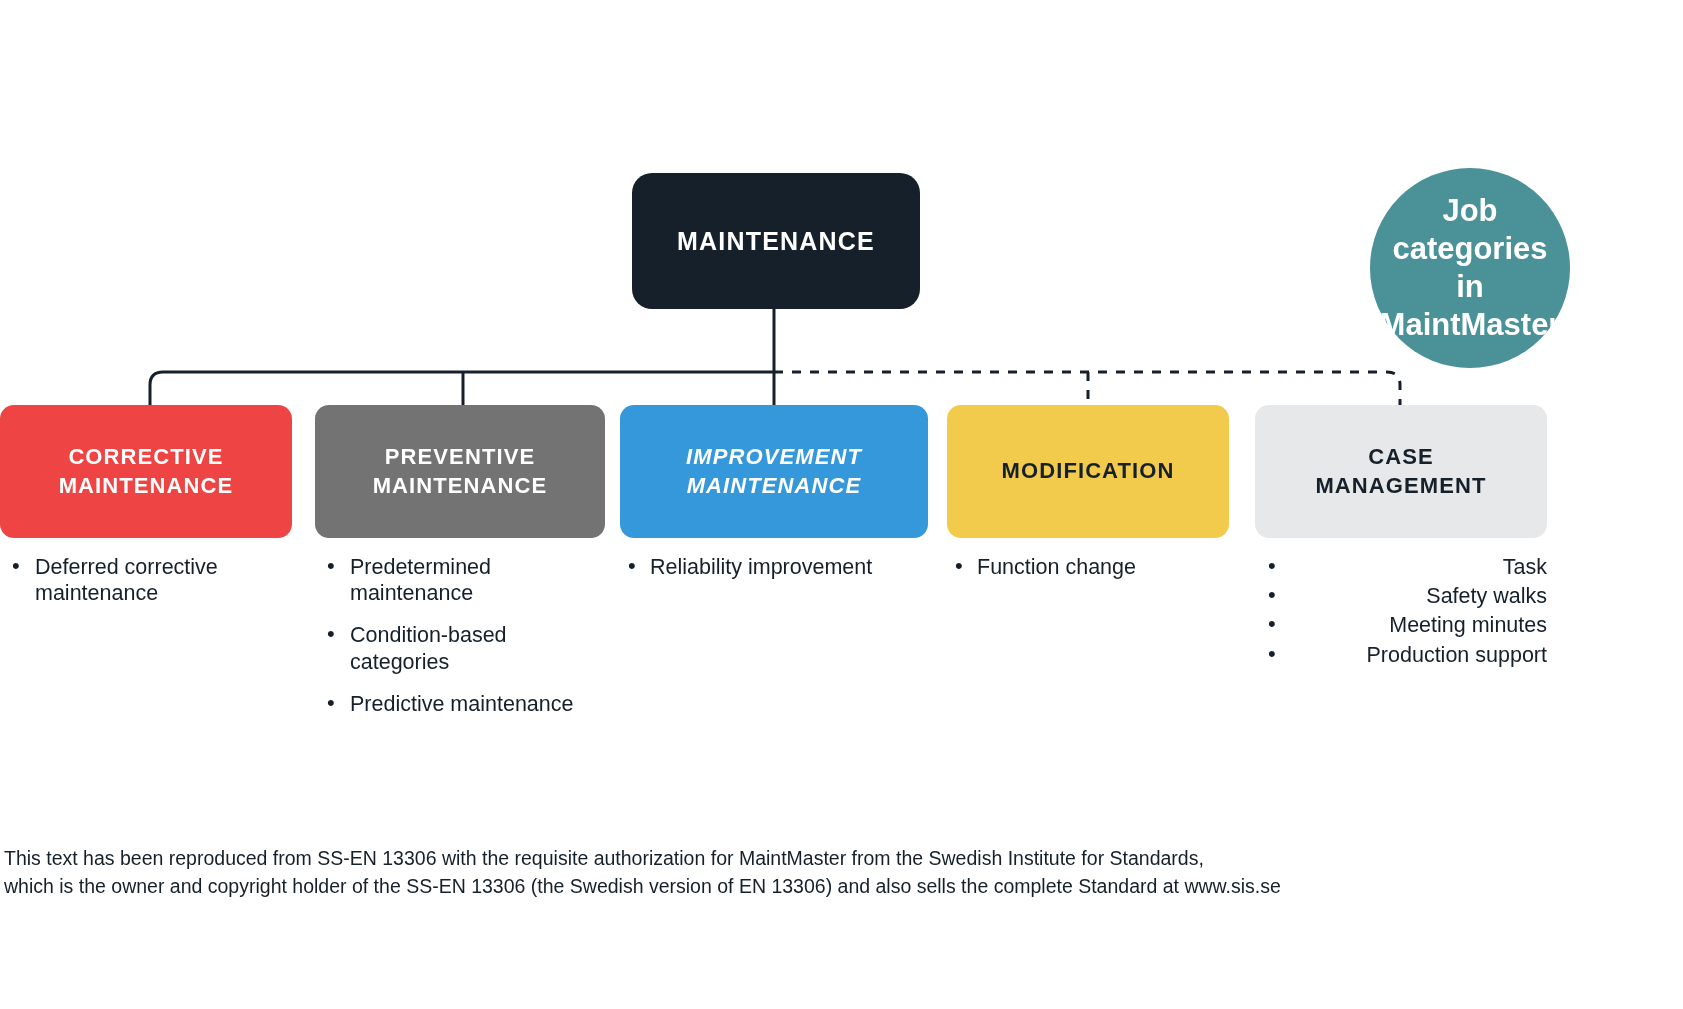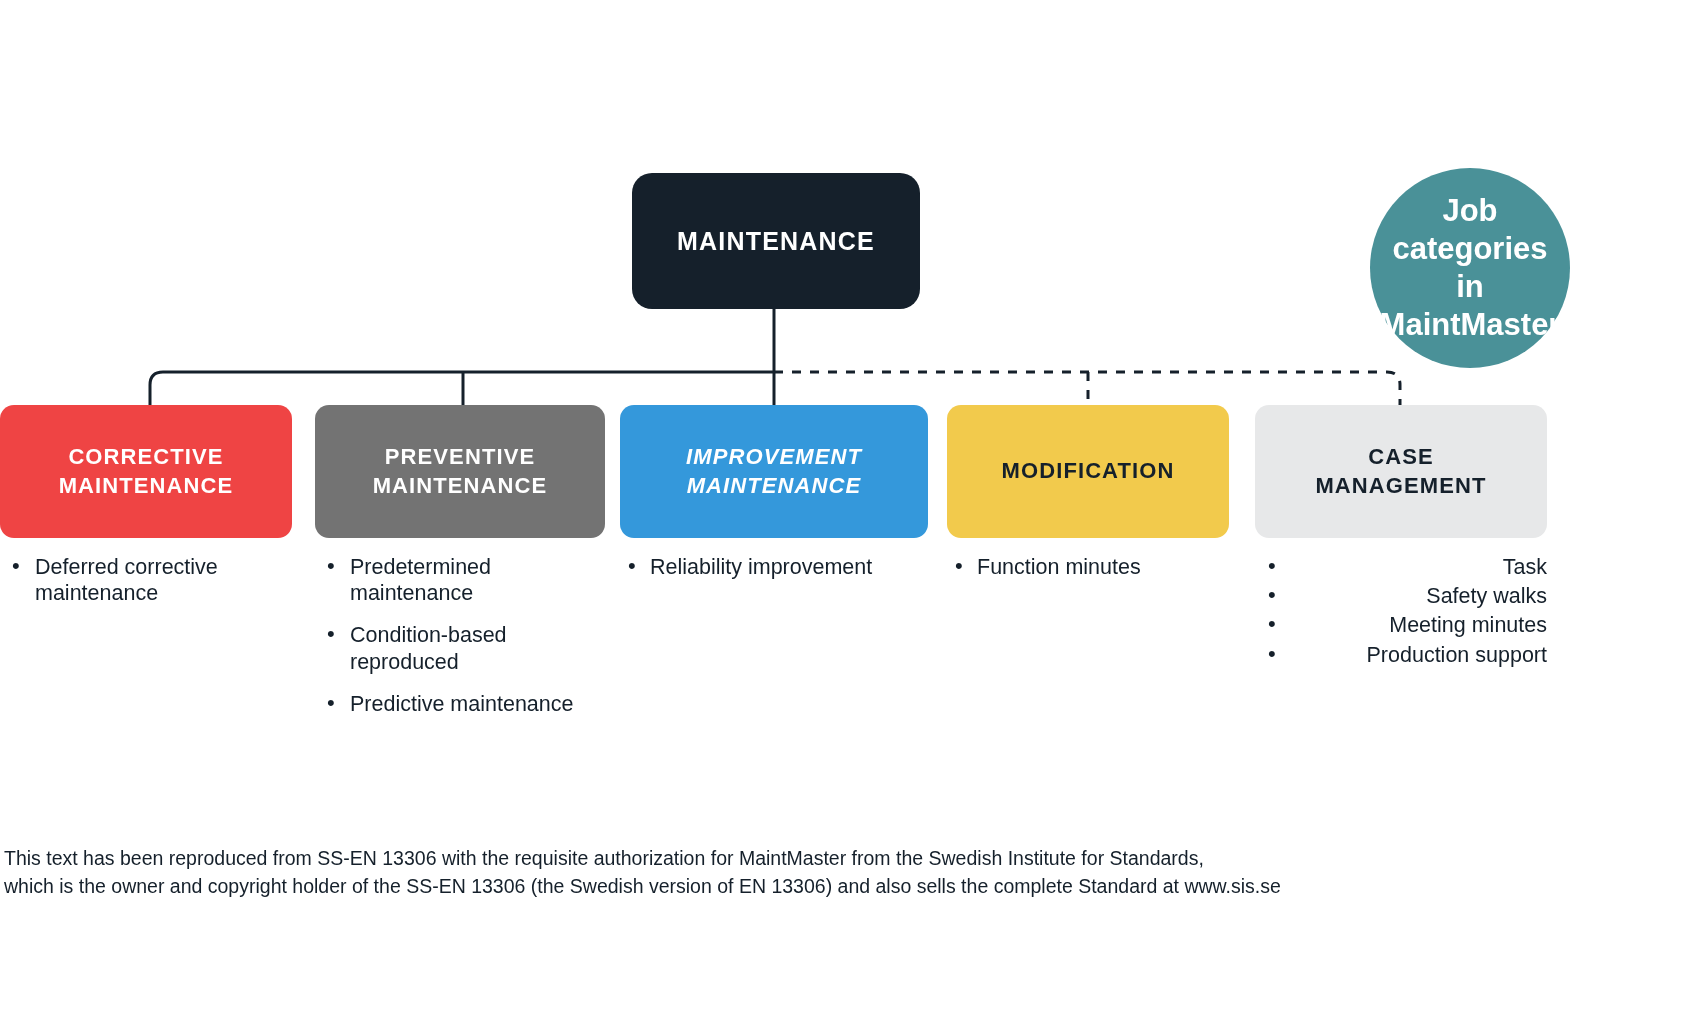--- a/index.html
+++ b/index.html
@@ -167,21 +167,21 @@
 
   <div class="col" id="col-preventive">
     <div class="cat-box light-text">
       <div class="cat-title">
         <span>PREVENTIVE</span><br>
         <span>MAINTENANCE</span>
       </div>
     </div>
     <ul class="bullets">
       <li>Predetermined maintenance</li>
-      <li>Condition-based reproduced</li>
+      <li>Condition-based categories</li>
       <li>Predictive maintenance</li>
     </ul>
   </div>
 
   <div class="col" id="col-improvement">
     <div class="cat-box light-text">
       <div class="cat-title">
         <span>IMPROVEMENT</span><br>
         <span>MAINTENANCE</span>
       </div>
@@ -191,21 +191,21 @@
     </ul>
   </div>
 
   <div class="col" id="col-modification">
     <div class="cat-box dark-text">
       <div class="cat-title">
         <span>MODIFICATION</span>
       </div>
     </div>
     <ul class="bullets">
-      <li>Function minutes</li>
+      <li>Function change</li>
     </ul>
   </div>
 
   <div class="col" id="col-case">
     <div class="cat-box dark-text">
       <div class="cat-title">
         <span>CASE</span><br>
         <span>MANAGEMENT</span>
       </div>
     </div>

